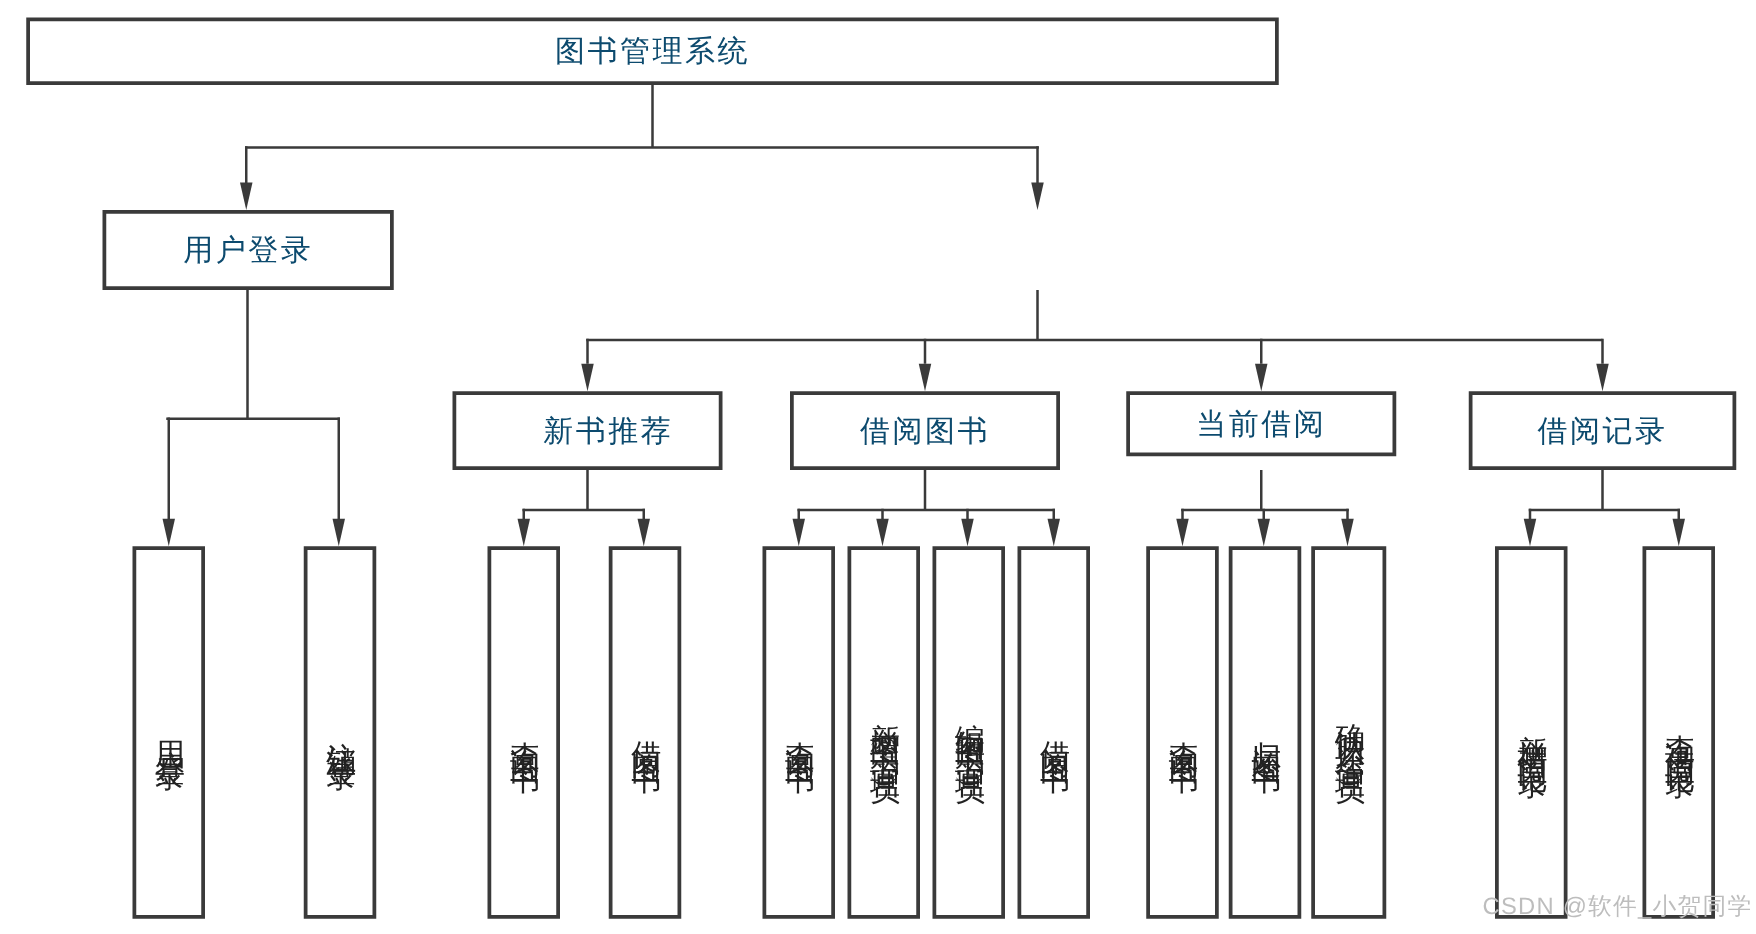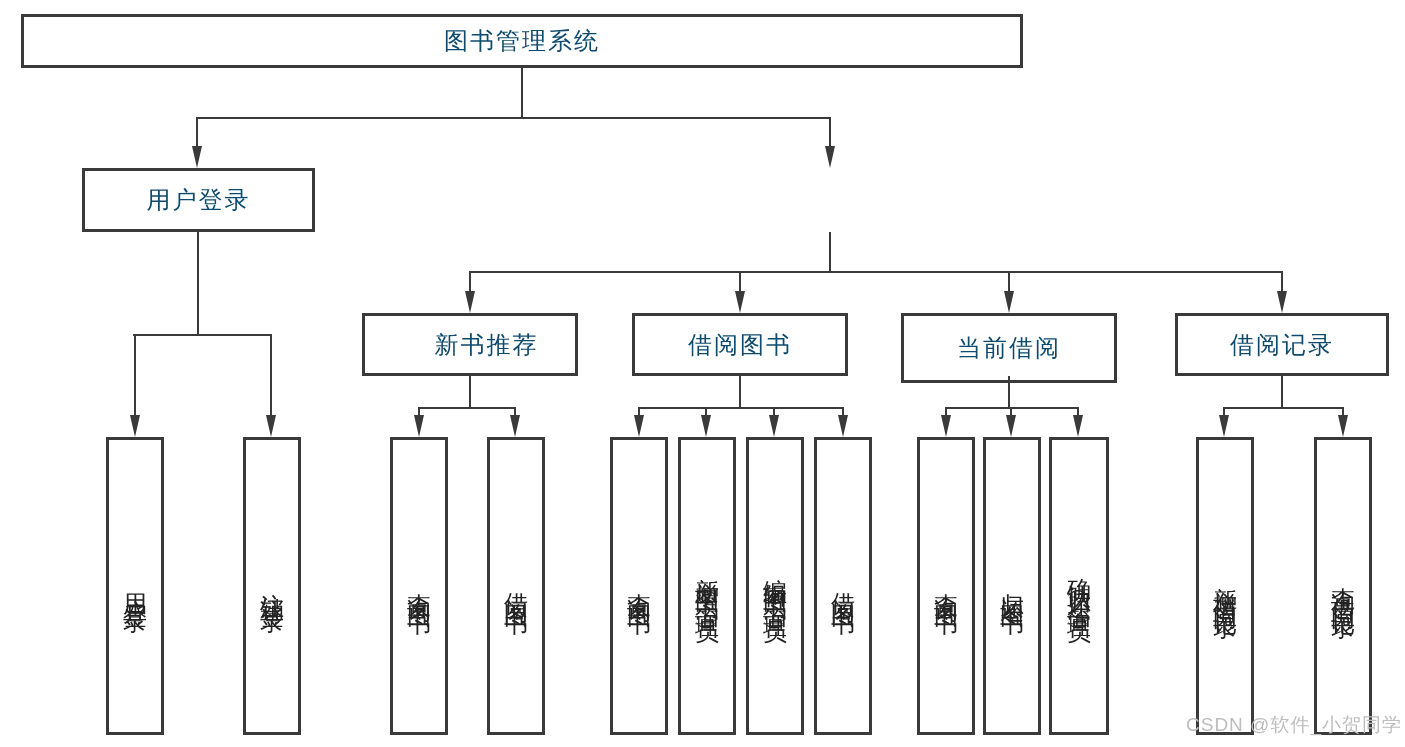--- a/index.html
+++ b/index.html
@@ -98,21 +98,21 @@
   <div class="arr" style="left:735px; top:291px;"></div>
   <div class="arr" style="left:1004px; top:291px;"></div>
   <div class="arr" style="left:1277px; top:291px;"></div>
 
   <div class="node" style="left:362px; top:313px; width:216px; height:63px;padding-left:33px;">
     <span>新书推荐</span>
   </div>
   <div class="node" style="left:632px; top:313px; width:216px; height:63px;">
     <span>借阅图书</span>
   </div>
-  <div class="node" style="left:901px; top:313px; width:216px; height:70px;">
+  <div class="node" style="left:901px; top:313px; width:216px; height:52px;">
     <span>当前借阅</span>
   </div>
   <div class="node" style="left:1175px; top:313px; width:214px; height:63px;">
     <span>借阅记录</span>
   </div>
 
   <div class="vl" style="left:469px; top:376px; height:32px;"></div>
   <div class="hl" style="left:418px; top:407px; width:98px;"></div>
   <div class="vl" style="left:418px; top:407px; height:10px;"></div>
   <div class="vl" style="left:514px; top:407px; height:10px;"></div>

